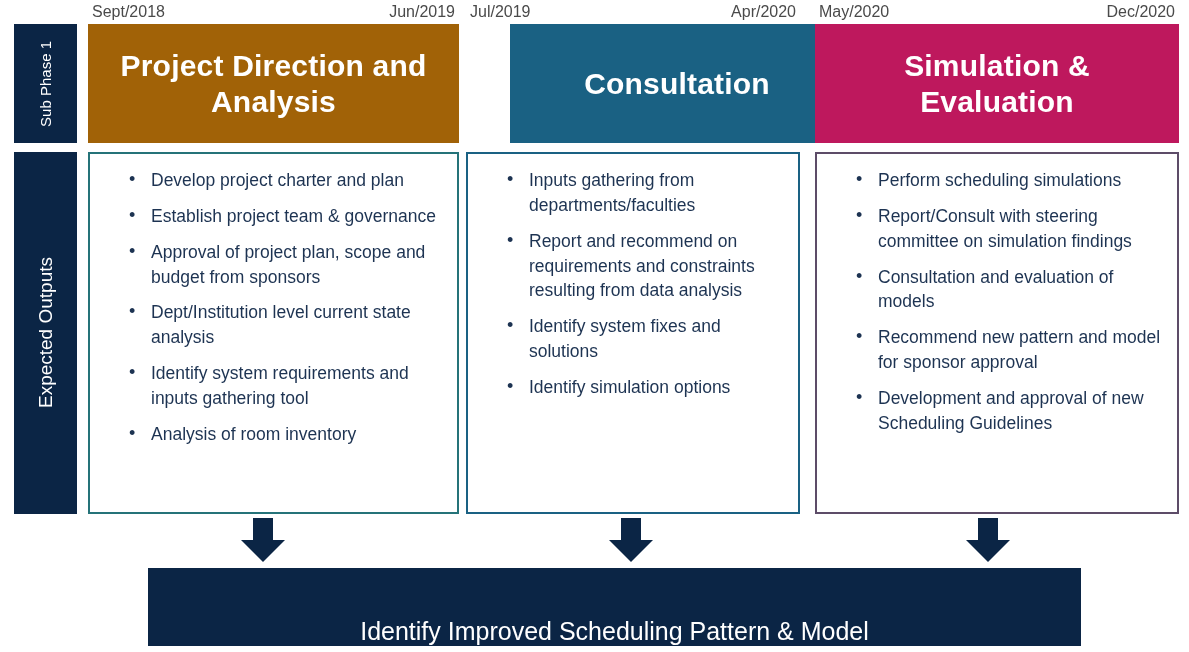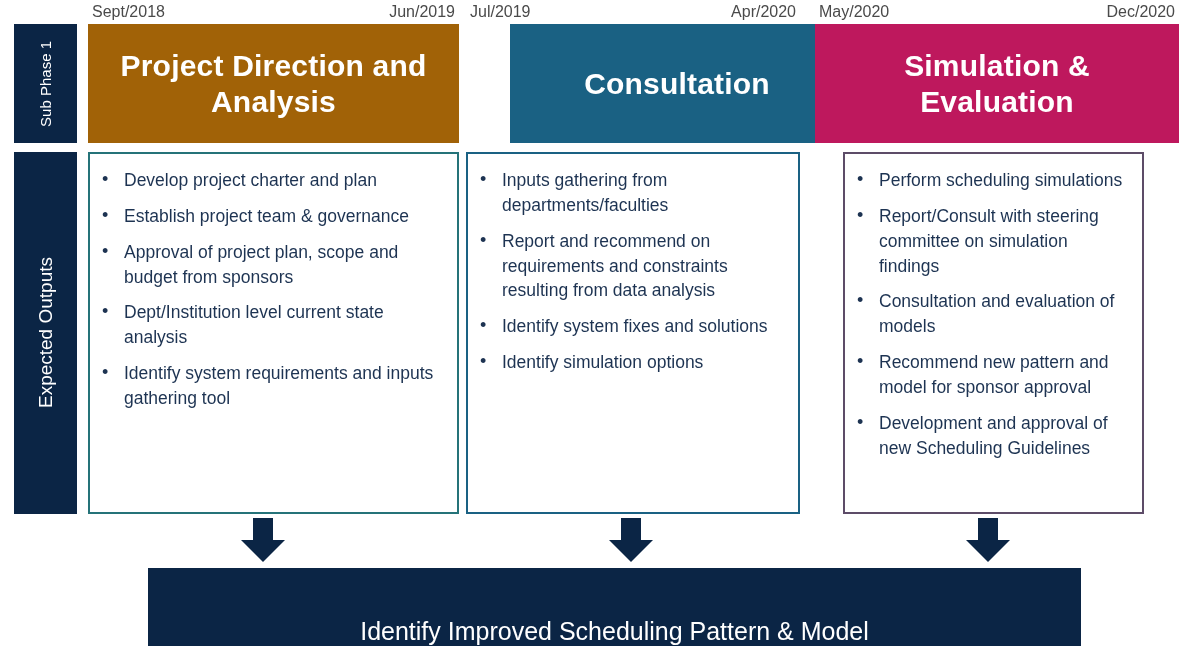--- a/index.html
+++ b/index.html
@@ -45,21 +45,21 @@
   }
   .phase-head h2 {
     color: #ffffff; font-size: 30px; font-weight: bold;
     text-align: center; line-height: 1.18; letter-spacing: .2px;
   }
 
   
   .outputs-box {
     position: absolute; top: 152px; height: 362px;
     background: #ffffff; border: 2px solid #a16207;
-    padding: 14px 12px 10px 4px;
+    padding: 14px 12px 10px 31px;
     overflow: hidden;
   }
   .outputs-box ul { list-style: none; }
   .outputs-box li {
     position: relative;
     padding-left: 30px;
     margin-bottom: 11px;
     color: #1d3352;
     font-size: 17.5px;
     line-height: 1.42;
@@ -131,31 +131,32 @@
     <h2>Simulation &amp; Evaluation</h2>
   </div>
 
   <div class="outputs-box" id="out-0" style="left: 88px; width: 371px; border-color: rgb(37, 115, 121);">
     <ul>
         <li>Develop project charter and plan</li>
         <li>Establish project team &amp; governance</li>
         <li>Approval of project plan, scope and budget from sponsors</li>
         <li>Dept/Institution level current state analysis</li>
         <li>Identify system requirements and inputs gathering tool</li>
+        <li>Analysis of room inventory</li>
       </ul>
   </div>
   <div class="outputs-box" id="out-1" style="left: 466px; width: 334px; border-color: rgb(26, 97, 131);">
     <ul>
         <li>Inputs gathering from departments/faculties</li>
         <li>Report and recommend on requirements and constraints resulting from data analysis</li>
         <li>Identify system fixes and solutions</li>
         <li>Identify simulation options</li>
       </ul>
   </div>
-  <div class="outputs-box" id="out-2" style="left: 815px; width: 301px; border-color: rgb(93, 76, 104); margin-left: 28px;">
+  <div class="outputs-box" id="out-2" style="left: 815px; width: 364px; border-color: rgb(93, 76, 104);">
     <ul>
         <li>Perform scheduling simulations</li>
         <li>Report/Consult with steering committee on simulation findings</li>
         <li>Consultation and evaluation of models</li>
         <li>Recommend new pattern and model for sponsor approval</li>
         <li>Development and approval of new Scheduling Guidelines</li>
       </ul>
   </div>
 
   <div class="arrow" id="arrow-0" style="left: 241px;">

